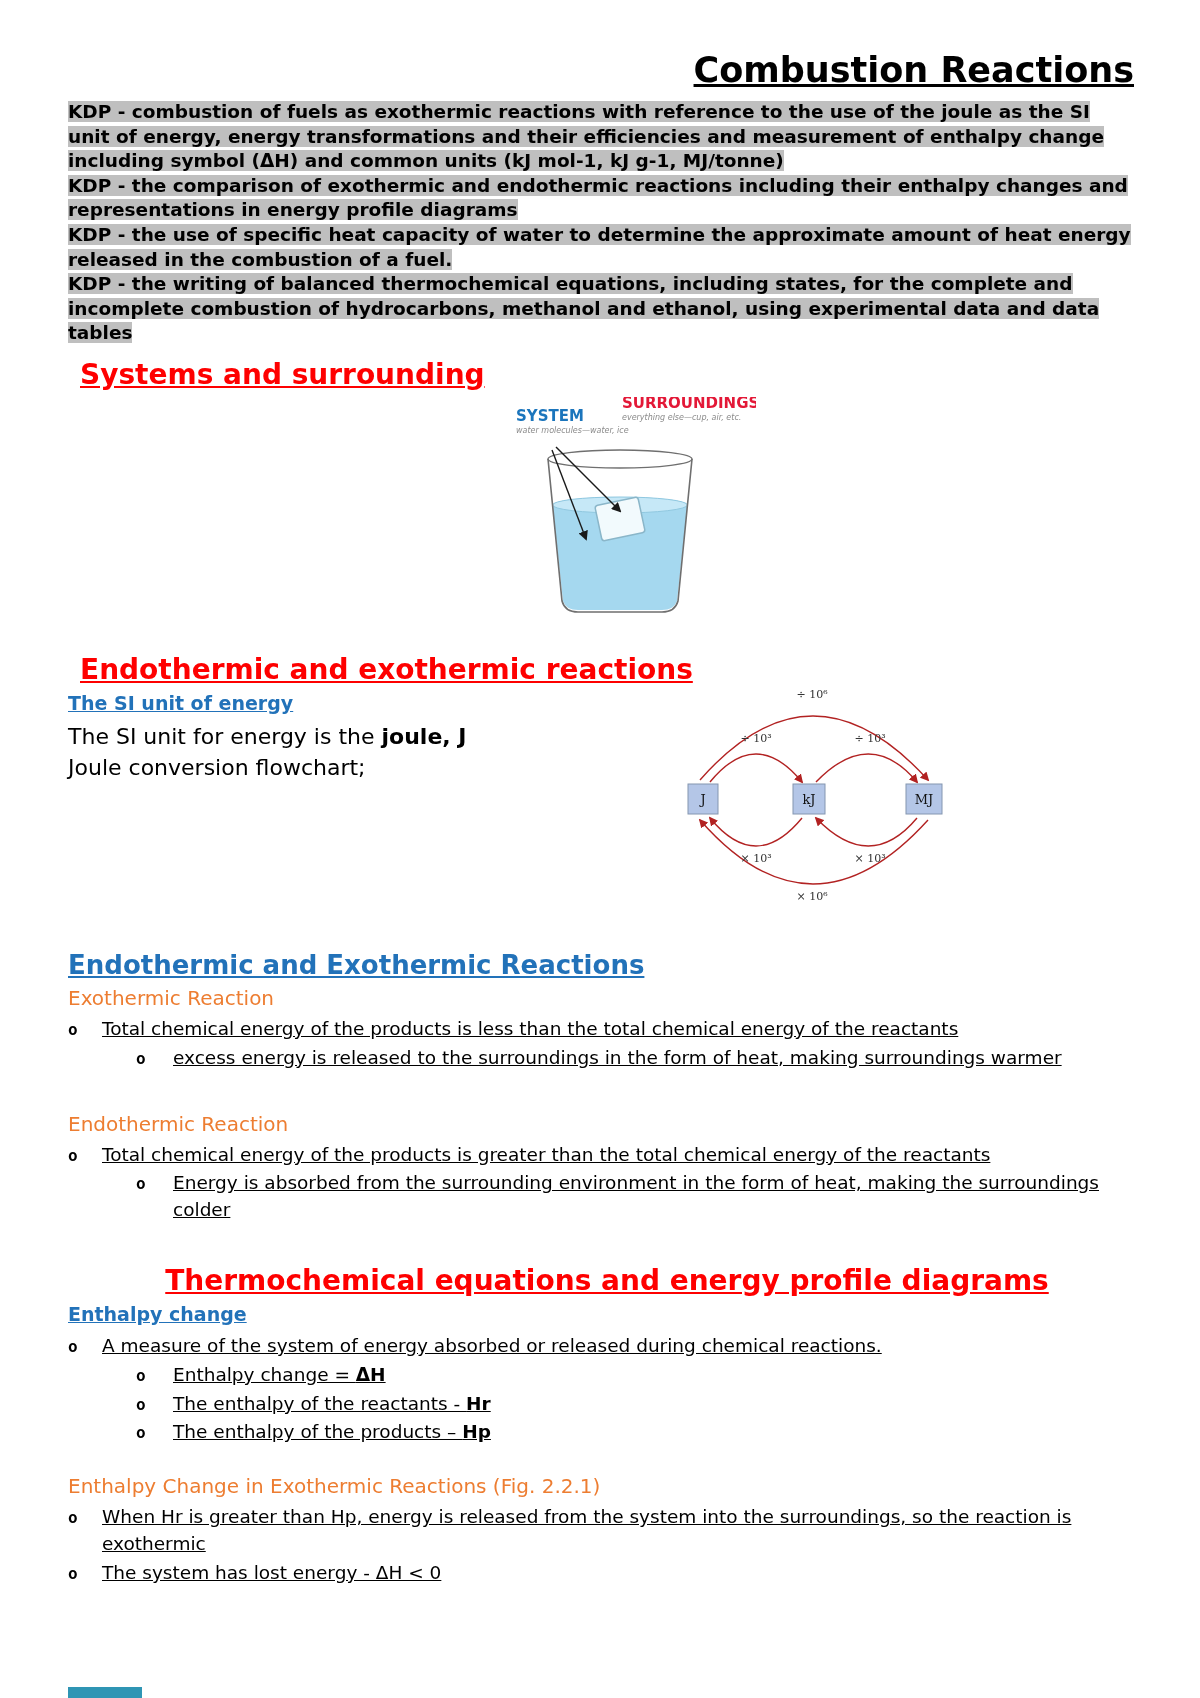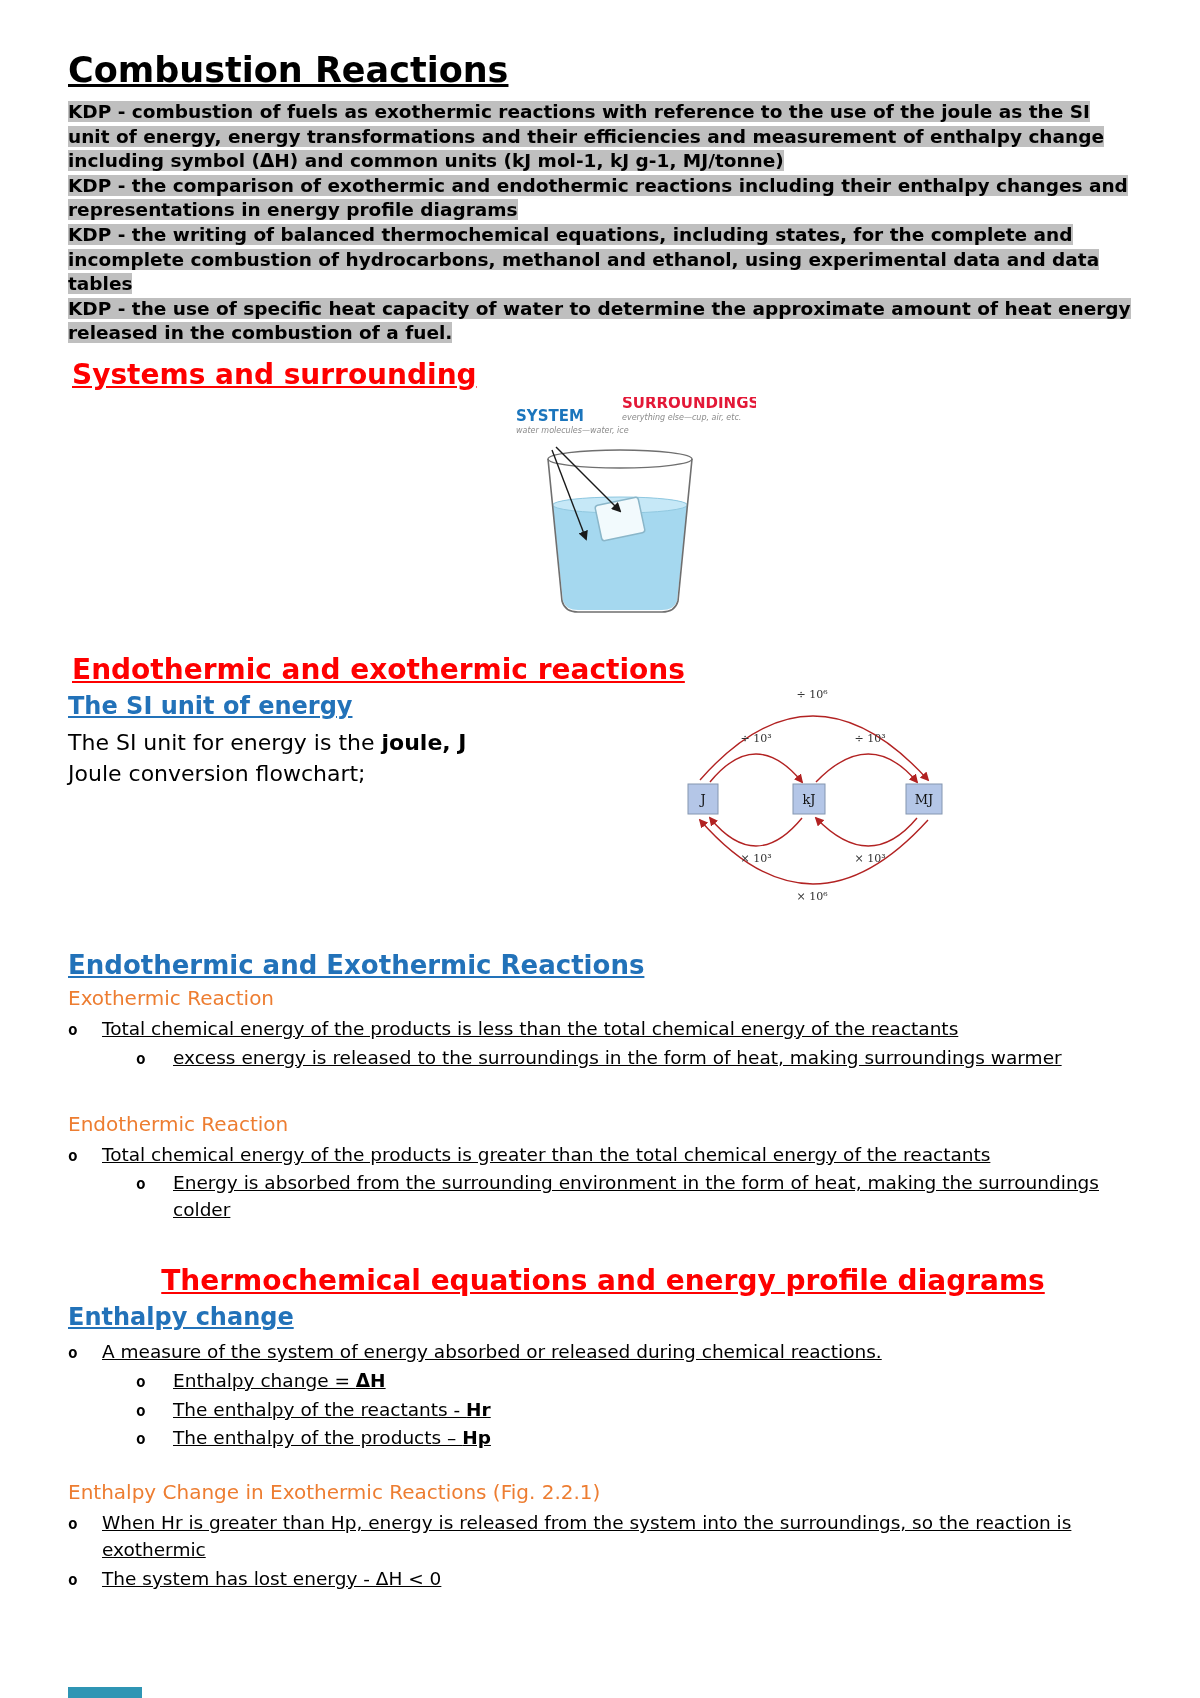--- a/index.html
+++ b/index.html
@@ -2,27 +2,27 @@
 <html><head>
 <meta charset="utf-8">
 <style>
   html,body{margin:0;padding:0;}
   body{
     width:1200px;height:1698px;background:#ffffff;color:#000;
     font-family:"DejaVu Sans","Liberation Sans",sans-serif;
     position:relative;overflow:hidden;
   }
   .page{padding:50px 66px 0 68px;}
-  .title{font-size:35px;font-weight:bold;text-align:left;text-decoration:underline;margin:0 0 10px 0;}
+  .title{font-size:35px;font-weight:bold;text-align:right;text-decoration:underline;margin:0 0 10px 0;}
   .kdp p{font-size:18.5px;font-weight:bold;line-height:1.33;margin:0;}
   .kdp .hl{background:#bfbfbf;}
-  .h-red{color:#fe0000;font-size:28px;font-weight:bold;text-decoration:underline;margin:12px 0 6px 4px;}
+  .h-red{color:#fe0000;font-size:28px;font-weight:bold;text-decoration:underline;margin:12px 0 6px 12px;}
   .h-red.mt{margin-top:4px;}
   .h-blue{color:#2272b9;font-size:26px;font-weight:bold;text-decoration:underline;margin:6px 0 4px 0;}
-  .h-blue-sm{color:#2272b9;font-size:24px;font-weight:bold;text-decoration:underline;margin:2px 0 8px 0;}
+  .h-blue-sm{color:#2272b9;font-size:19px;font-weight:bold;text-decoration:underline;margin:2px 0 8px 0;}
   .h-orange{color:#ed7d31;font-size:20px;font-weight:normal;margin:16px 0 6px 0;}
   .body-text{font-size:22px;line-height:1.4;margin:0;}
   .bullet{display:flex;font-size:18.5px;line-height:1.45;margin:2px 0;}
   .bullet .marker{font-family:"DejaVu Sans Mono","Liberation Mono",monospace;font-weight:bold;flex:0 0 34px;font-size:16px;padding-top:2px;}
   .bullet.l2{padding-left:68px;}
   .bullet.l2 .marker{flex:0 0 37px;}
   .bullet .text{flex:1;text-decoration:underline;}
   .equation{color:#70ad47;font-weight:bold;font-size:19px;text-align:center;padding-right:95px;margin:10px 0 2px 0;}
   .figure-cup{position:relative;height:252px;margin:4px 0 2px 0;}
   .figure-cup svg{position:absolute;left:368px;top:0;}
@@ -35,22 +35,22 @@
 </head>
 <body>
 
 <div class="page">
 
   <h1 class="title">Combustion Reactions</h1>
 
   <div class="kdp">
     <p><span class="hl">KDP - combustion of fuels as exothermic reactions with reference to the use of the joule as the SI unit of energy, energy transformations and their efficiencies and measurement of enthalpy change including symbol (ΔH) and common units (kJ mol-1, kJ g-1, MJ/tonne)</span></p>
     <p><span class="hl">KDP - the comparison of exothermic and endothermic reactions including their enthalpy changes and representations in energy profile diagrams</span></p>
+    <p><span class="hl">KDP - the use of specific heat capacity of water to determine the approximate amount of heat energy released in the combustion of a fuel.</span></p>
     <p><span class="hl">KDP - the writing of balanced thermochemical equations, including states, for the complete and incomplete combustion of hydrocarbons, methanol and ethanol, using experimental data and data tables</span></p>
-    <p><span class="hl">KDP - the use of specific heat capacity of water to determine the approximate amount of heat energy released in the combustion of a fuel.</span></p>
   </div>
 
   <h2 class="h-red">Systems and surrounding</h2>
 
   <div class="figure-cup">
     <svg width="320" height="250" viewBox="0 0 320 250">
       <defs>
         <marker id="ah-black" viewBox="0 0 10 10" refX="8" refY="5" markerWidth="7" markerHeight="7" orient="auto-start-reverse">
           <path d="M0,0 L10,5 L0,10 z" fill="#1a1a1a"></path>
         </marker>

